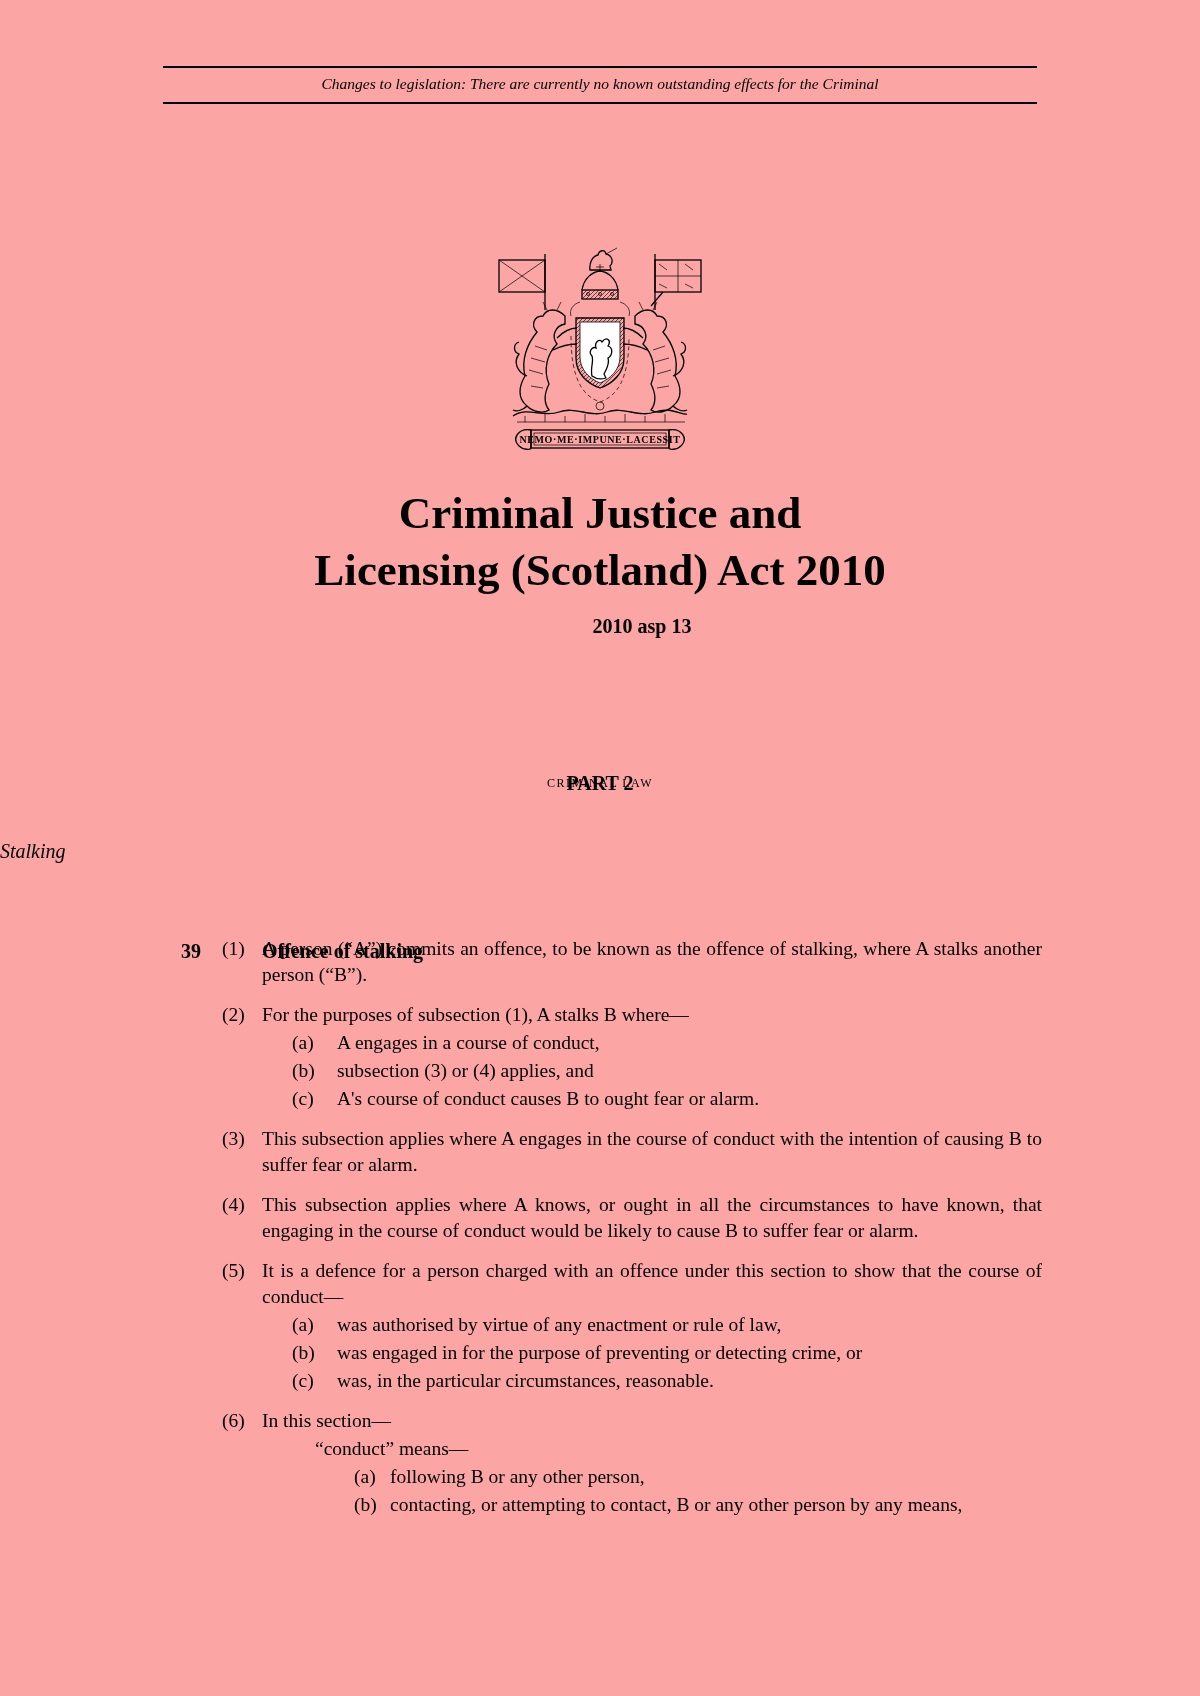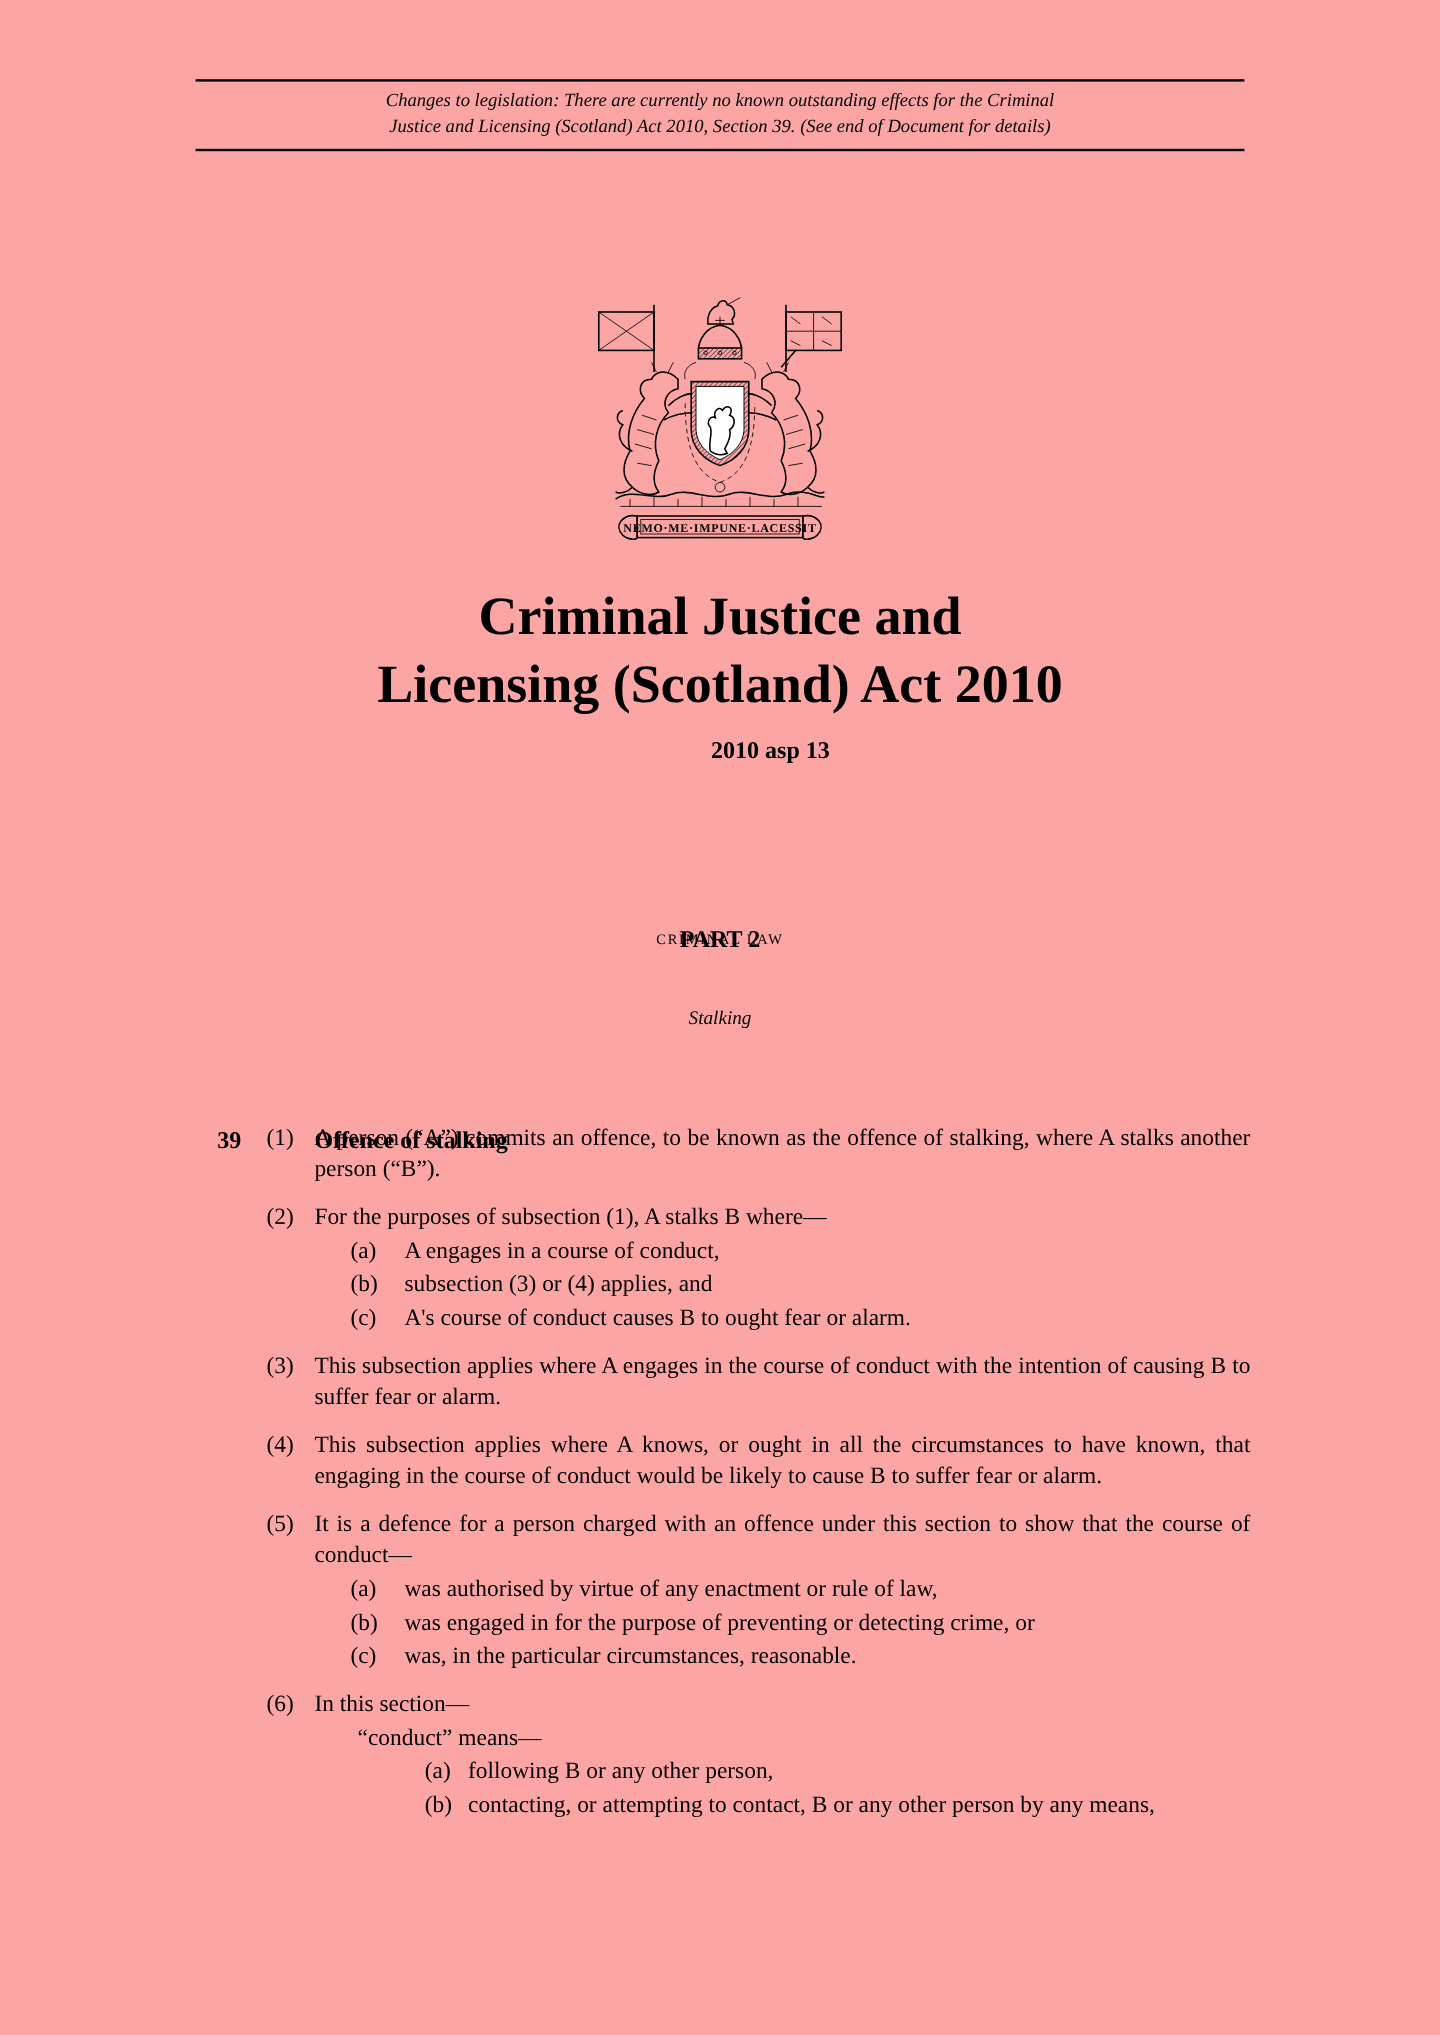--- a/index.html
+++ b/index.html
@@ -82,22 +82,22 @@
     width: 1200px;
     text-align: center;
     font-size: 12px;
     letter-spacing: 1.5px;
   }
   .crossheading {
     position: absolute;
     top: 840px;
     left: 0;
     width: 1200px;
-    text-align: center;
-    font-size: 16px;
+    text-align: left;
+    font-size: 20px;
     font-style: italic;
   }
 
   
   .section-head {
     position: absolute;
     top: 900px;
     left: 181px;
     font-size: 20px;
     font-weight: bold;
@@ -129,21 +129,21 @@
     white-space: nowrap;
   }
   .items { margin-left: 75px; }
   .item { position: relative; margin-top: 2px; }
   .item-marker {
     position: absolute;
     left: -45px;
     top: 0;
     white-space: nowrap;
   }
-  .defn { margin-left: 36px; margin-top: 2px; }
+  .defn { margin-left: 53px; margin-top: 2px; }
   .items3 { margin-left: 128px; }
   .items3 .item-marker { left: -36px; }
 
   .crest-line { stroke: #000; fill: none; stroke-width: 1.3; }
   .crest-fine { stroke: #000; fill: none; stroke-width: 0.7; }
   .crest-motto-text {
     font-family: "Liberation Serif", "DejaVu Serif", serif;
     font-size: 10px;
     font-weight: bold;
     letter-spacing: 0.6px;
@@ -151,21 +151,20 @@
     stroke: none;
   }
 </style>
 </head>
 <body>
 
 <div class="page">
 
   <div class="notice">
     <div>Changes to legislation: There are currently no known outstanding effects for the Criminal</div>
-    <div>Justice and Licensing (Scotland) Act 2010, Section 39. (See end of Document for details)</div>
   </div>
 
   <div class="crest">
     <svg viewBox="0 0 226 212" xmlns="http://www.w3.org/2000/svg">
       <defs>
         <pattern id="hatch" width="4" height="4" patternUnits="userSpaceOnUse">
           <path d="M0 4 L4 0" stroke="#000" stroke-width="0.6"></path>
         </pattern>
         <g id="supporter">
           <path class="crest-line" d="M78 70 C70 62 60 62 56 70 C46 70 44 80 50 86 C40 98 34 114 38 130 C32 140 30 152 40 160 C46 166 56 168 62 164 C56 156 58 146 62 138 C56 124 60 108 70 98 C64 90 68 80 78 78 Z"></path>

